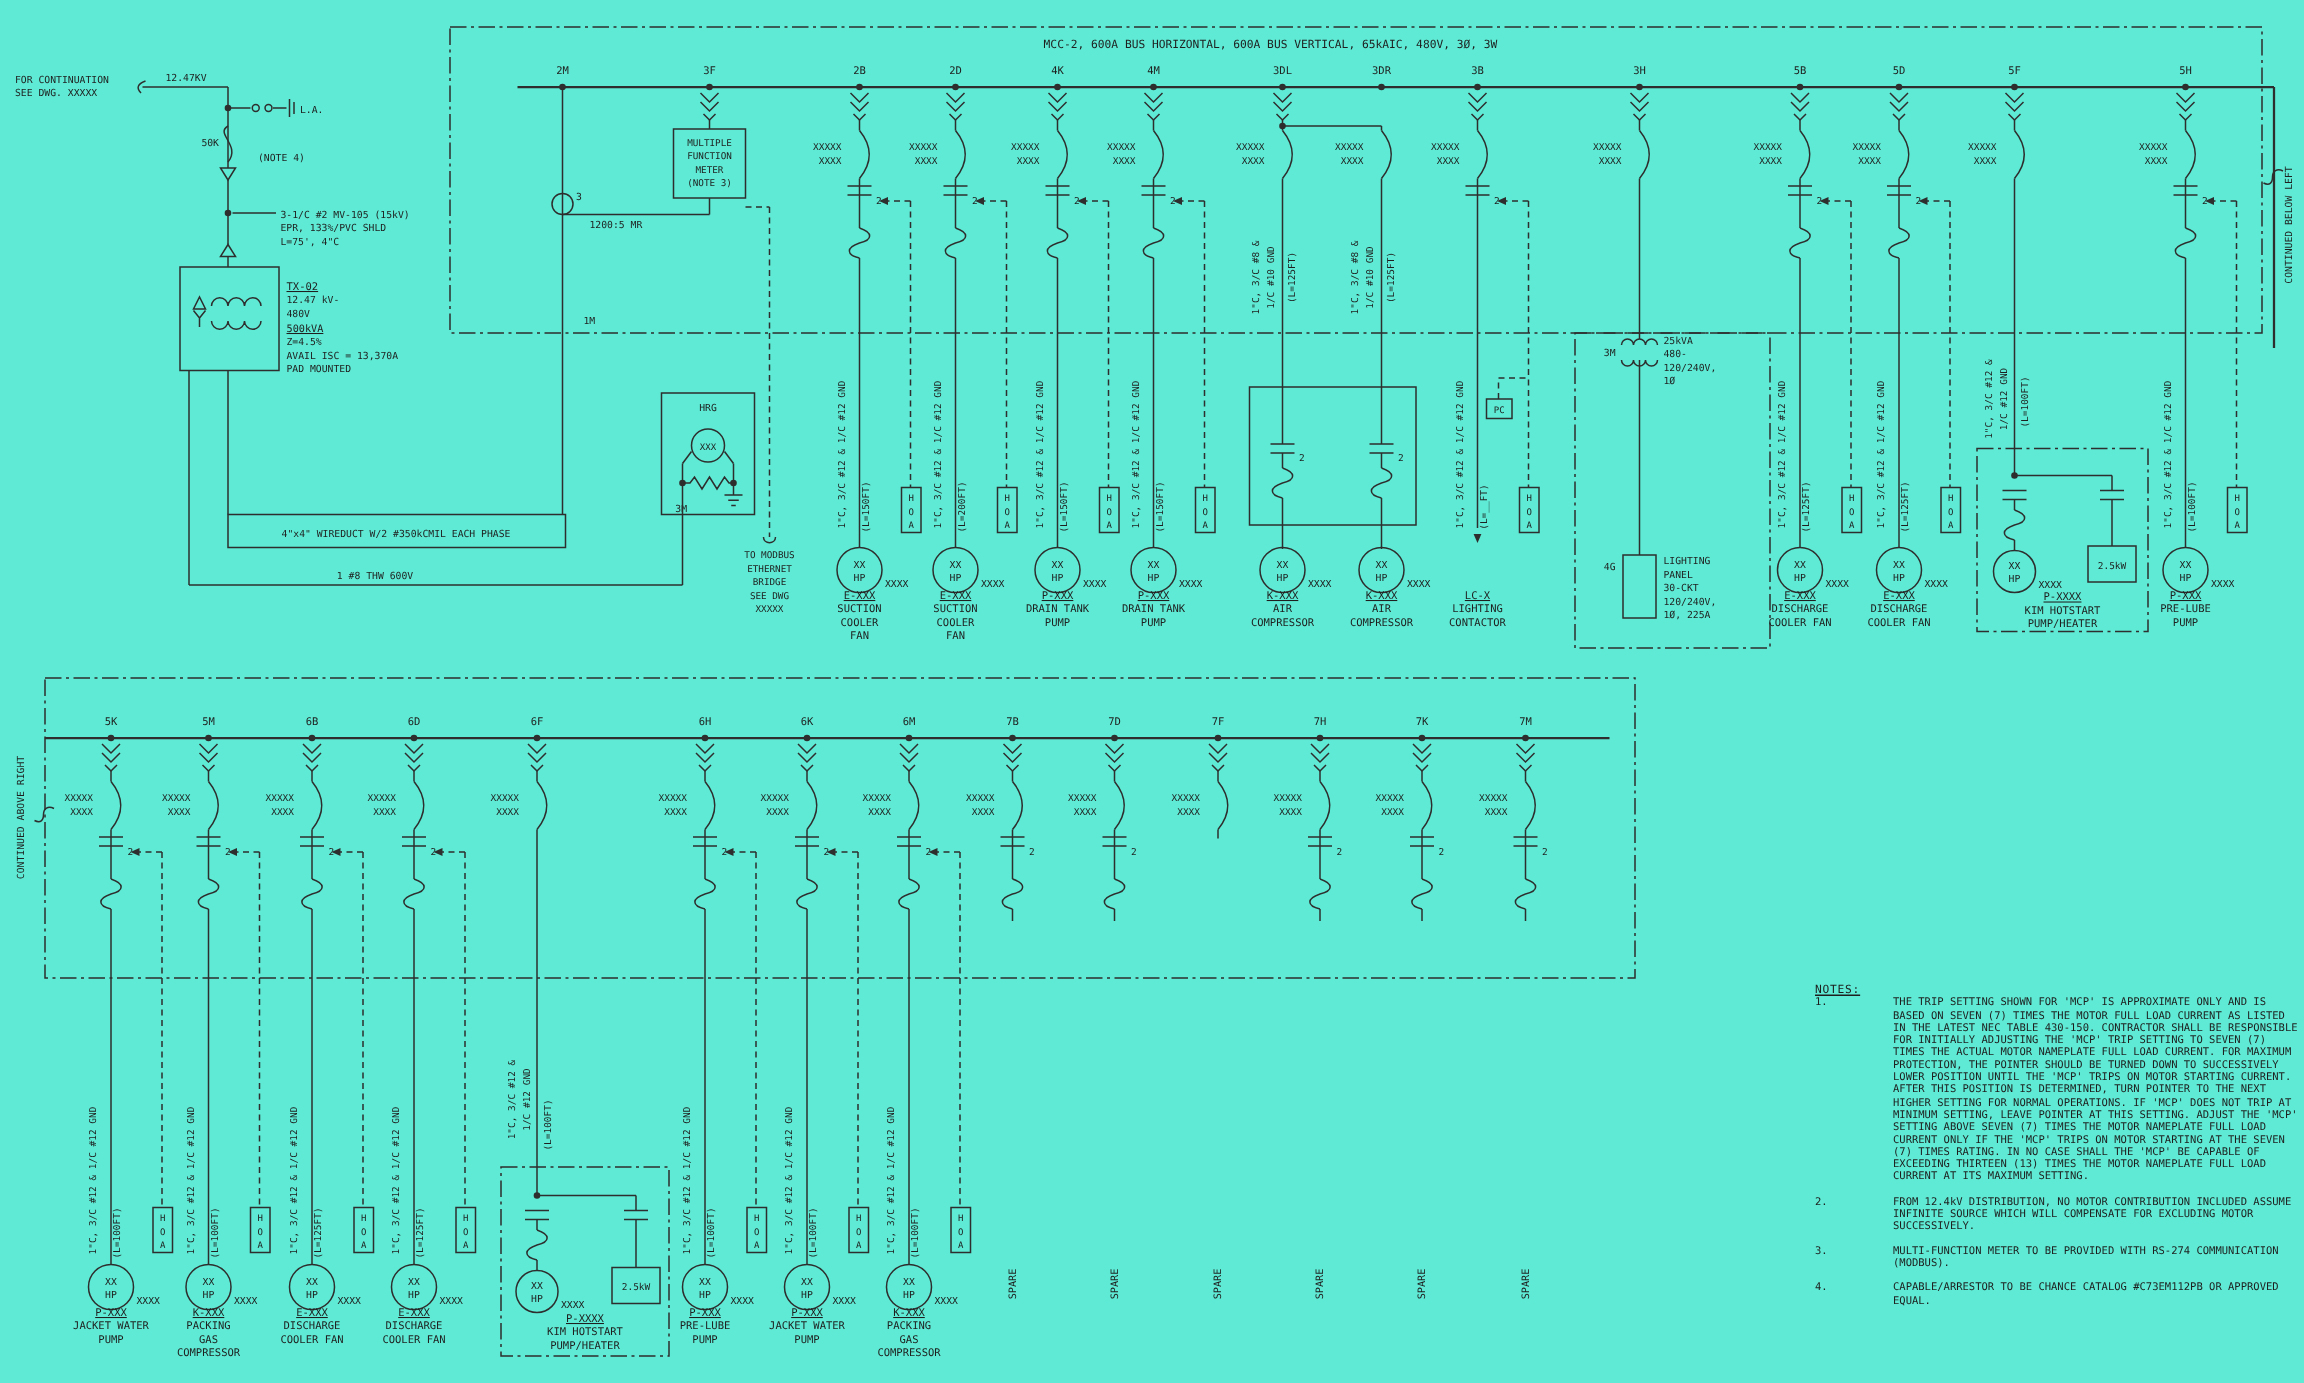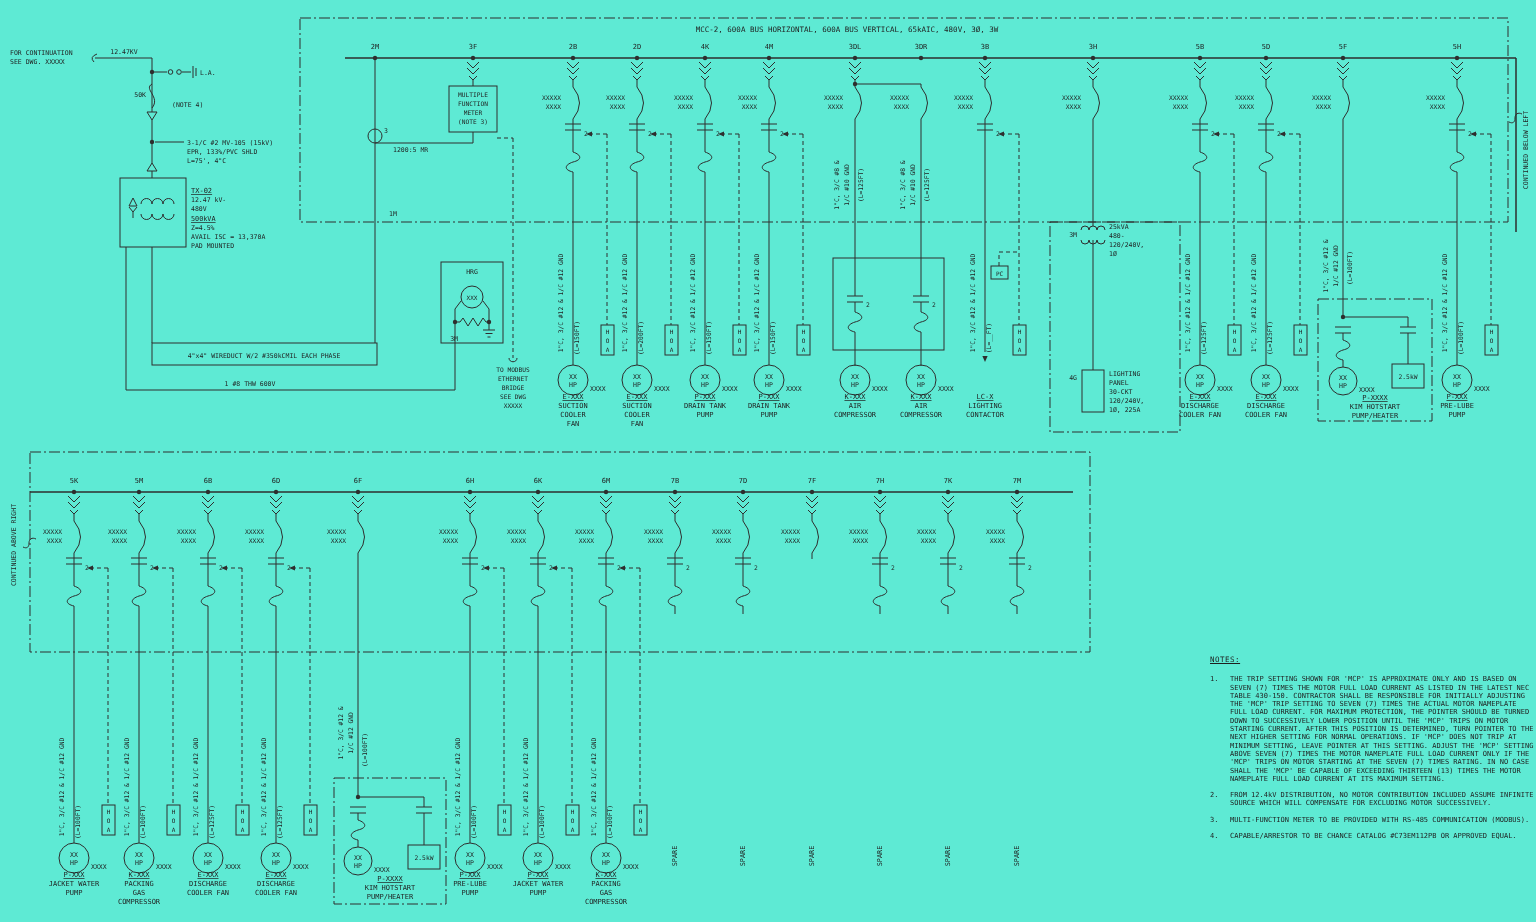--- a/index.html
+++ b/index.html
@@ -6,24 +6,24 @@
   .canvas{position:relative;width:1536px;height:922px;background:#5eead4;overflow:hidden;
           font-family:"DejaVu Sans Mono","Liberation Mono",monospace;}
   svg{position:absolute;left:0;top:0;}
   svg text{fill:#1f1f1f;font-family:"DejaVu Sans Mono","Liberation Mono",monospace;}
   svg .u{text-decoration:underline;}
   .sl{stroke:#2e2e2e;stroke-width:1;fill:none;}
   .bus{stroke:#2e2e2e;stroke-width:1.5;fill:none;}
   .dl{stroke:#2e2e2e;stroke-width:1;fill:none;stroke-dasharray:4 3;}
   .bx{stroke:#2e2e2e;stroke-width:1;fill:none;stroke-dasharray:11 3 2 3;}
   .notes{position:absolute;left:1210px;top:656px;width:324px;font-size:7px;line-height:8.3px;color:#1e1e1e;}
-  .notes-title{text-decoration:underline;font-size:7.5px;margin-bottom:11px;letter-spacing:.5px;}
+  .notes-title{text-decoration:underline;font-size:7.5px;letter-spacing:.5px;}
   .note{display:flex;margin-bottom:8px;}
   .nnum{width:20px;flex:none;}
-  .ntext{flex:1;}
+  .ntext{flex:1;margin-left:32px;}
 </style>
 </head>
 <body>
 
 <div class="canvas">
   <svg id="diagram" width="1536" height="922" viewBox="0 0 1536 922">
       <rect x="300" y="18" width="1208" height="204" class="bx"></rect>
       <rect x="30" y="452" width="1060" height="200" class="bx"></rect>
       <rect x="1050" y="222" width="130" height="210" class="bx"></rect>
       <line x1="345" y1="58" x2="1516" y2="58" class="bus"></line>
@@ -757,20 +757,20 @@
     <div class="note">
       <span class="nnum">1.</span>
       <span class="ntext">THE TRIP SETTING SHOWN FOR 'MCP' IS APPROXIMATE ONLY AND IS BASED ON SEVEN (7) TIMES THE MOTOR FULL LOAD CURRENT AS LISTED IN THE LATEST NEC TABLE 430-150.  CONTRACTOR SHALL BE RESPONSIBLE FOR INITIALLY ADJUSTING THE 'MCP' TRIP SETTING TO SEVEN (7) TIMES THE ACTUAL MOTOR NAMEPLATE FULL LOAD CURRENT.  FOR MAXIMUM PROTECTION, THE POINTER SHOULD BE TURNED DOWN TO SUCCESSIVELY LOWER POSITION UNTIL THE 'MCP' TRIPS ON MOTOR STARTING CURRENT.  AFTER THIS POSITION IS DETERMINED, TURN POINTER TO THE NEXT HIGHER SETTING FOR NORMAL OPERATIONS.  IF 'MCP' DOES NOT TRIP AT MINIMUM SETTING, LEAVE POINTER AT THIS SETTING.  ADJUST THE 'MCP' SETTING ABOVE SEVEN (7) TIMES THE MOTOR NAMEPLATE FULL LOAD CURRENT ONLY IF THE 'MCP' TRIPS ON MOTOR STARTING AT THE SEVEN (7) TIMES RATING.  IN NO CASE SHALL THE 'MCP' BE CAPABLE OF EXCEEDING THIRTEEN (13) TIMES THE MOTOR NAMEPLATE FULL LOAD CURRENT AT ITS MAXIMUM SETTING.</span>
     </div>
     <div class="note">
       <span class="nnum">2.</span>
       <span class="ntext">FROM 12.4kV DISTRIBUTION, NO MOTOR CONTRIBUTION INCLUDED ASSUME INFINITE SOURCE WHICH WILL COMPENSATE FOR EXCLUDING MOTOR SUCCESSIVELY.</span>
     </div>
     <div class="note">
       <span class="nnum">3.</span>
-      <span class="ntext">MULTI-FUNCTION METER TO BE PROVIDED WITH RS-485 COMMUNICATION (MODBUS).</span>
+      <span class="ntext">MULTI-FUNCTION METER TO BE PROVIDED WITH RS-274 COMMUNICATION (MODBUS).</span>
     </div>
     <div class="note">
       <span class="nnum">4.</span>
       <span class="ntext">CAPABLE/ARRESTOR TO BE CHANCE CATALOG #C73EM112PB OR APPROVED EQUAL.</span>
     </div>
   </div>
 </div>
 
 </body></html>

